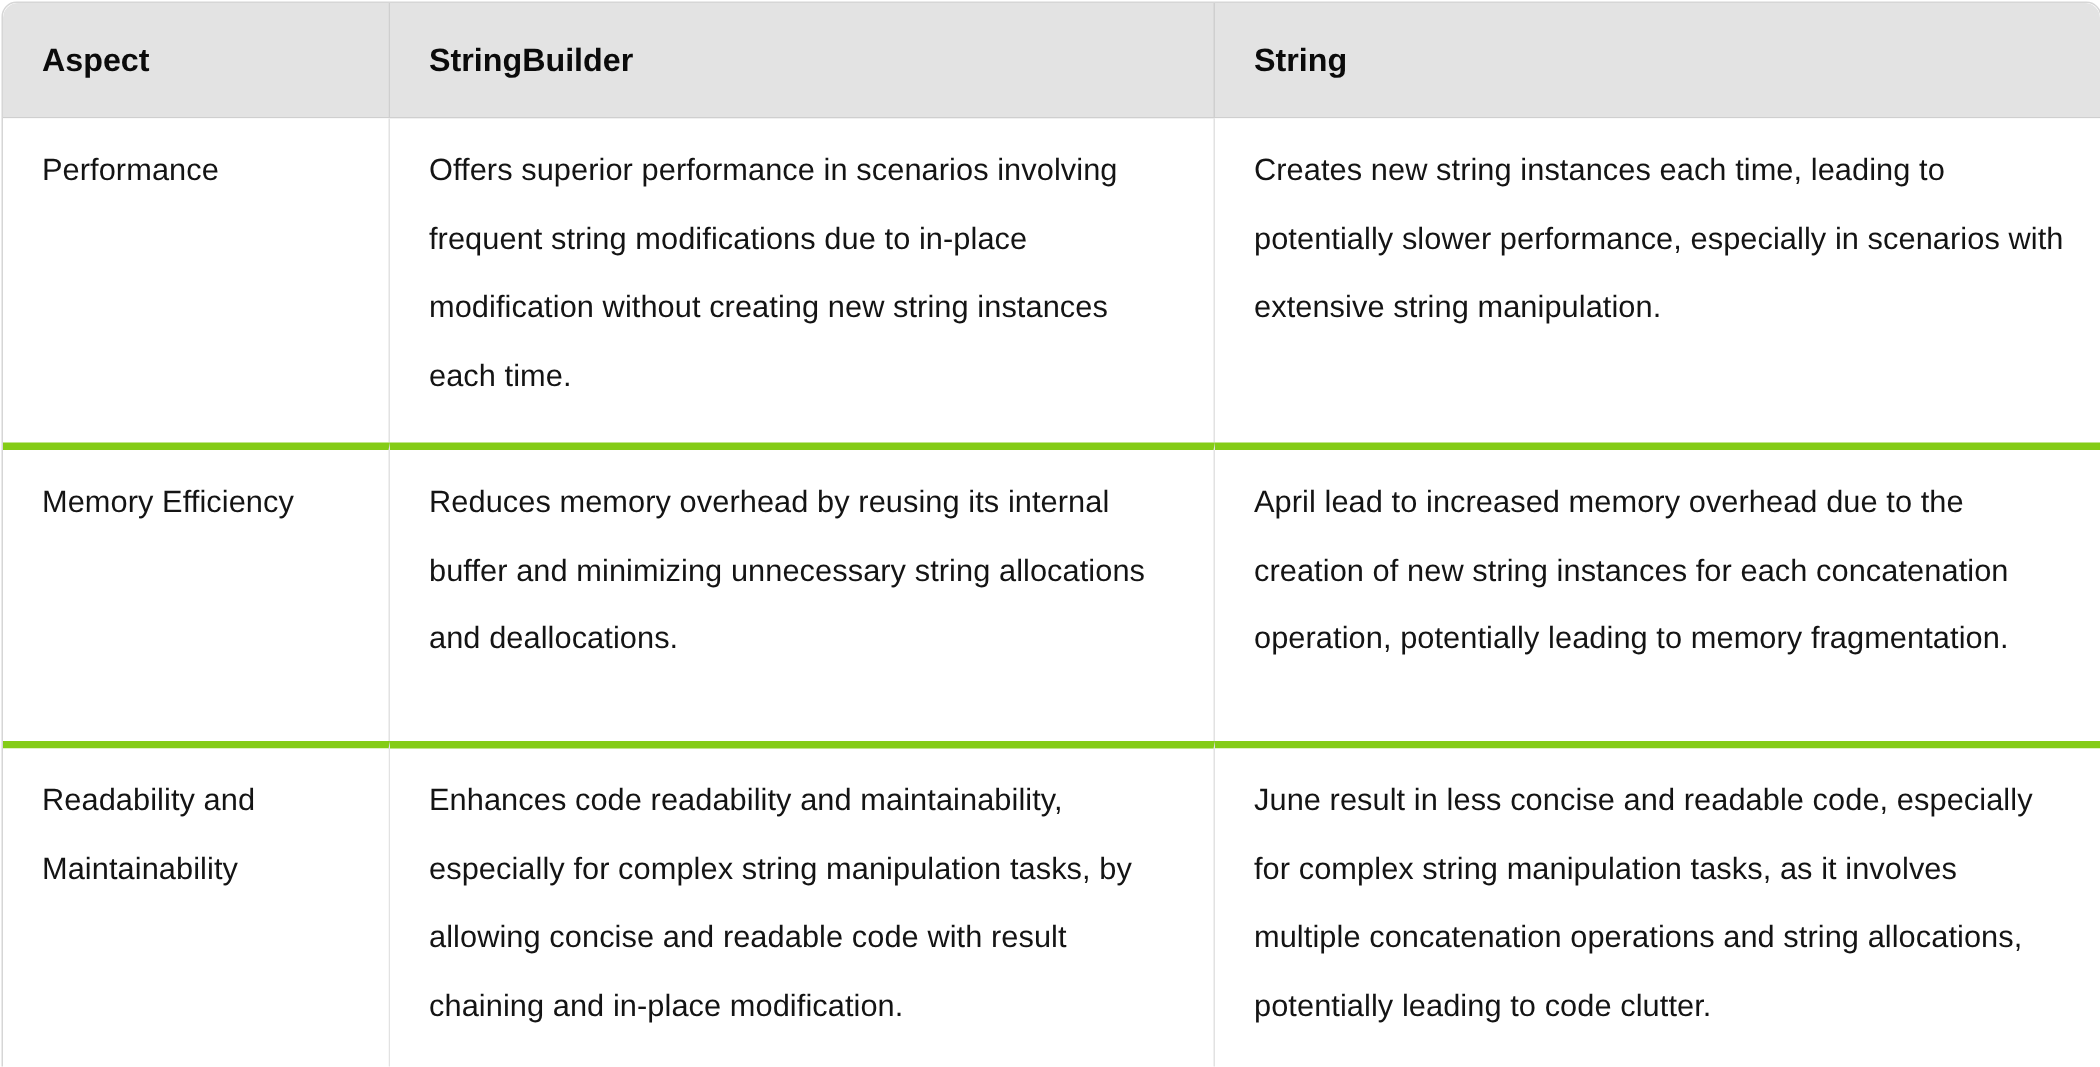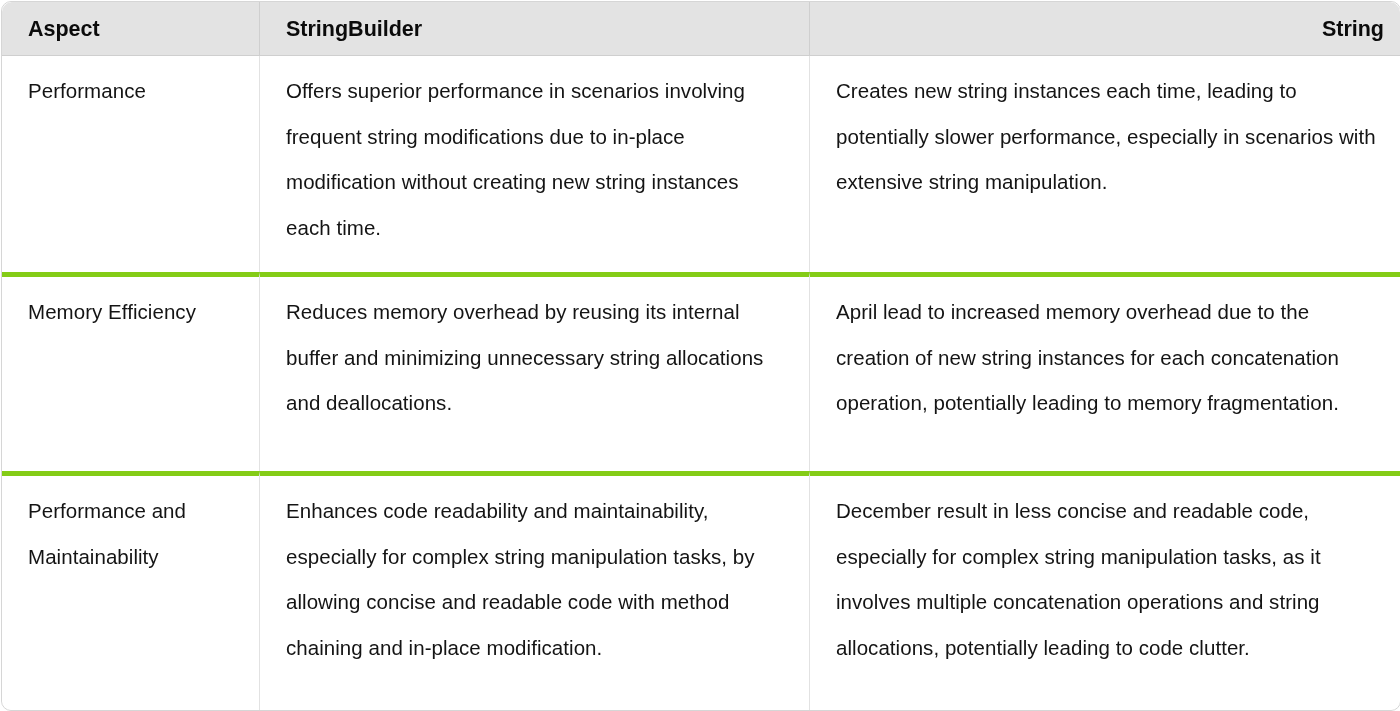--- a/index.html
+++ b/index.html
@@ -37,27 +37,27 @@
   col.c-str     { width: 590px; }
 
   thead th {
     background: #e3e3e3;
     color: #0b0b0b;
     font-weight: bold;
     font-size: 21.5px;
     line-height: 26px;
     text-align: left;
     vertical-align: middle;
-    height: 54px;
+    height: 77px;
     padding: 0 16px 0 26px;
     border-bottom: 1px solid #cfcfcf;
     border-right: 1px solid #cfcfcf;
     white-space: nowrap;
   }
-  thead th:last-child { border-right: none; text-align: right; }
+  thead th:last-child { border-right: none; }
   thead tr th:first-child { border-top-left-radius: 10px; }
   thead tr th:last-child  { border-top-right-radius: 10px; }
 
   tbody td {
     background: #ffffff;
     color: #141414;
     font-weight: 400;
     font-size: 20.5px;
     line-height: 45.5px;
     text-align: left;
@@ -113,24 +113,24 @@
         </td>
         <td>
           <span class="cell-text">Reduces memory overhead by reusing its internal buffer and minimizing unnecessary string allocations and deallocations.</span>
         </td>
         <td>
           <span class="cell-text">April lead to increased memory overhead due to the creation of new string instances for each concatenation operation, potentially leading to memory fragmentation.</span>
         </td>
       </tr>
       <tr class="row-readability">
         <td>
-          <span class="cell-text">Performance and Maintainability</span>
+          <span class="cell-text">Readability and Maintainability</span>
         </td>
         <td>
-          <span class="cell-text">Enhances code readability and maintainability, especially for complex string manipulation tasks, by allowing concise and readable code with method chaining and in-place modification.</span>
+          <span class="cell-text">Enhances code readability and maintainability, especially for complex string manipulation tasks, by allowing concise and readable code with result chaining and in-place modification.</span>
         </td>
         <td>
-          <span class="cell-text">December result in less concise and readable code, especially for complex string manipulation tasks, as it involves multiple concatenation operations and string allocations, potentially leading to code clutter.</span>
+          <span class="cell-text">June result in less concise and readable code, especially for complex string manipulation tasks, as it involves multiple concatenation operations and string allocations, potentially leading to code clutter.</span>
         </td>
       </tr>
     </tbody>
   </table>
 </div>
 
 </body></html>

